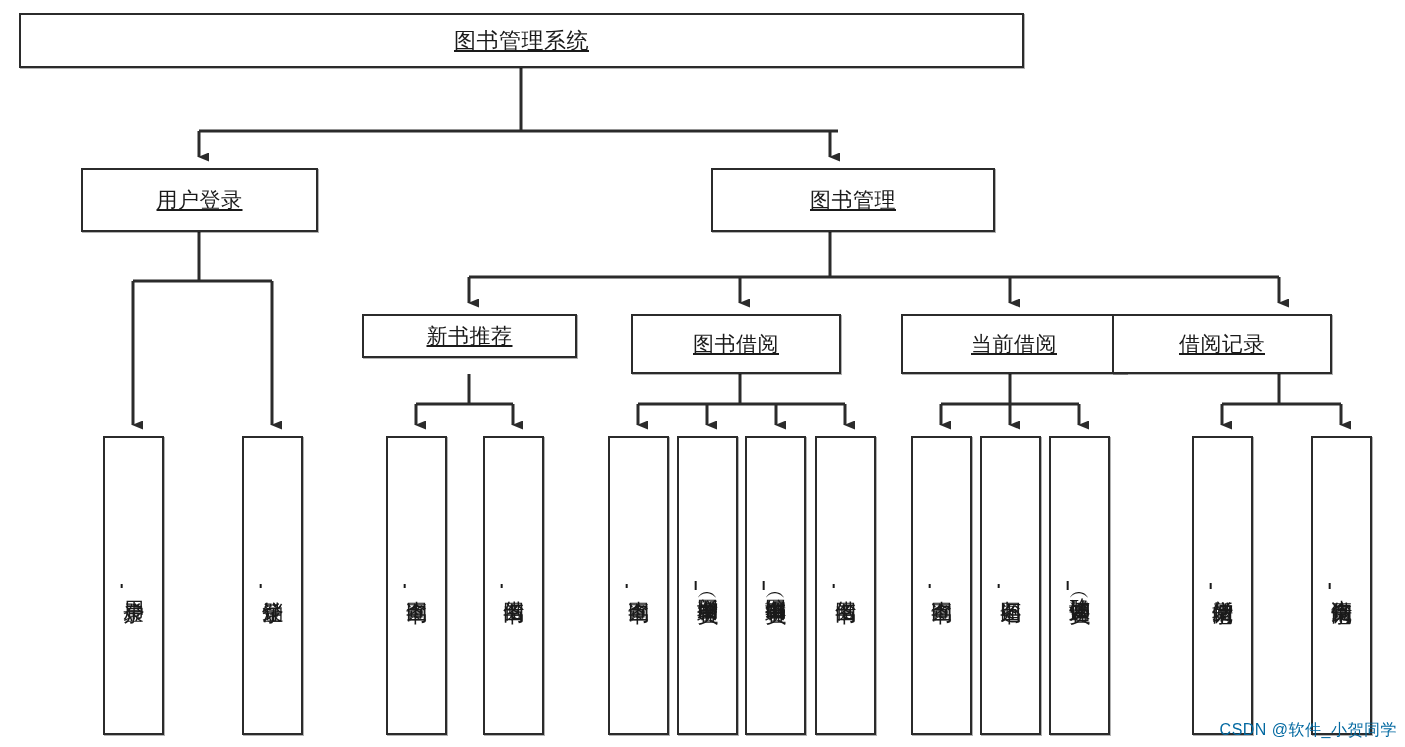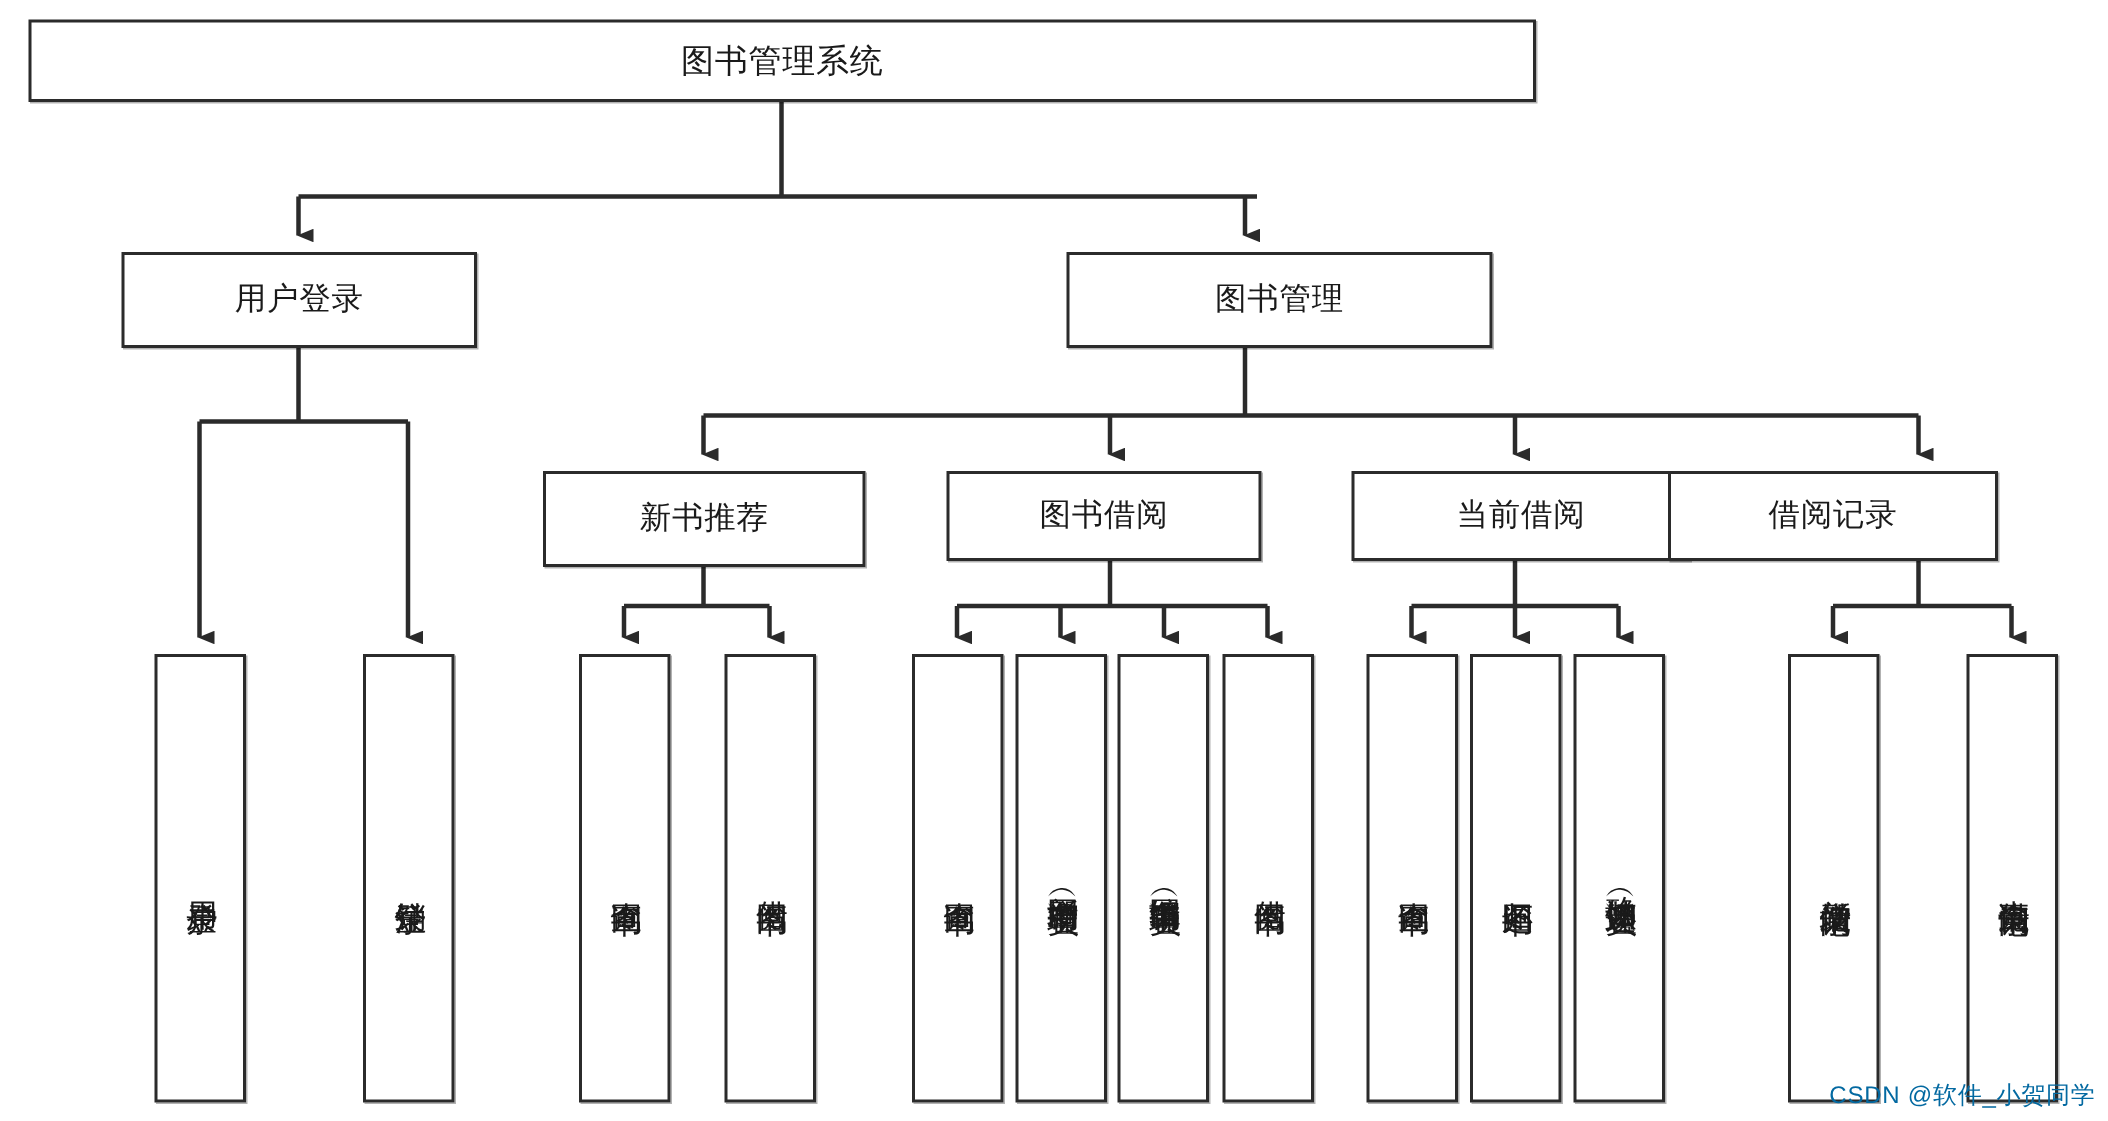--- a/index.html
+++ b/index.html
@@ -35,20 +35,21 @@
     align-items: center;
     justify-content: center;
     color: #1a1a1a;
     box-shadow: 1px 1px 0 rgba(0,0,0,0.30);
   }
   .node-label {
     display: block;
     text-align: left;
     white-space: nowrap;
     line-height: 1.18;
+    text-decoration: underline;
   }
   
   .node.horizontal .node-label {
     font-size: 21px;
     letter-spacing: 0.5px;
   }
   .node.root .node-label {
     font-size: 22px;
   }
   
@@ -134,21 +135,21 @@
   </div>
 
   <div class="node horizontal" style="left:81px; top:168px; width:237px; height:64px;">
     <span class="node-label">用户登录</span>
   </div>
 
   <div class="node horizontal" style="left:711px; top:168px; width:284px; height:64px;">
     <span class="node-label">图书管理</span>
   </div>
 
-  <div class="node horizontal" style="left:362px; top:314px; width:215px; height:64px;">
+  <div class="node horizontal" style="left:362px; top:314px; width:215px; height:44px;">
     <span class="node-label">新书推荐</span>
   </div>
 
   <div class="node horizontal" style="left:631px; top:314px; width:210px; height:60px;">
     <span class="node-label">图书借阅</span>
   </div>
 
   <div class="node horizontal" style="left:901px; top:314px; width:226px; height:60px;">
     <span class="node-label">当前借阅</span>
   </div>

